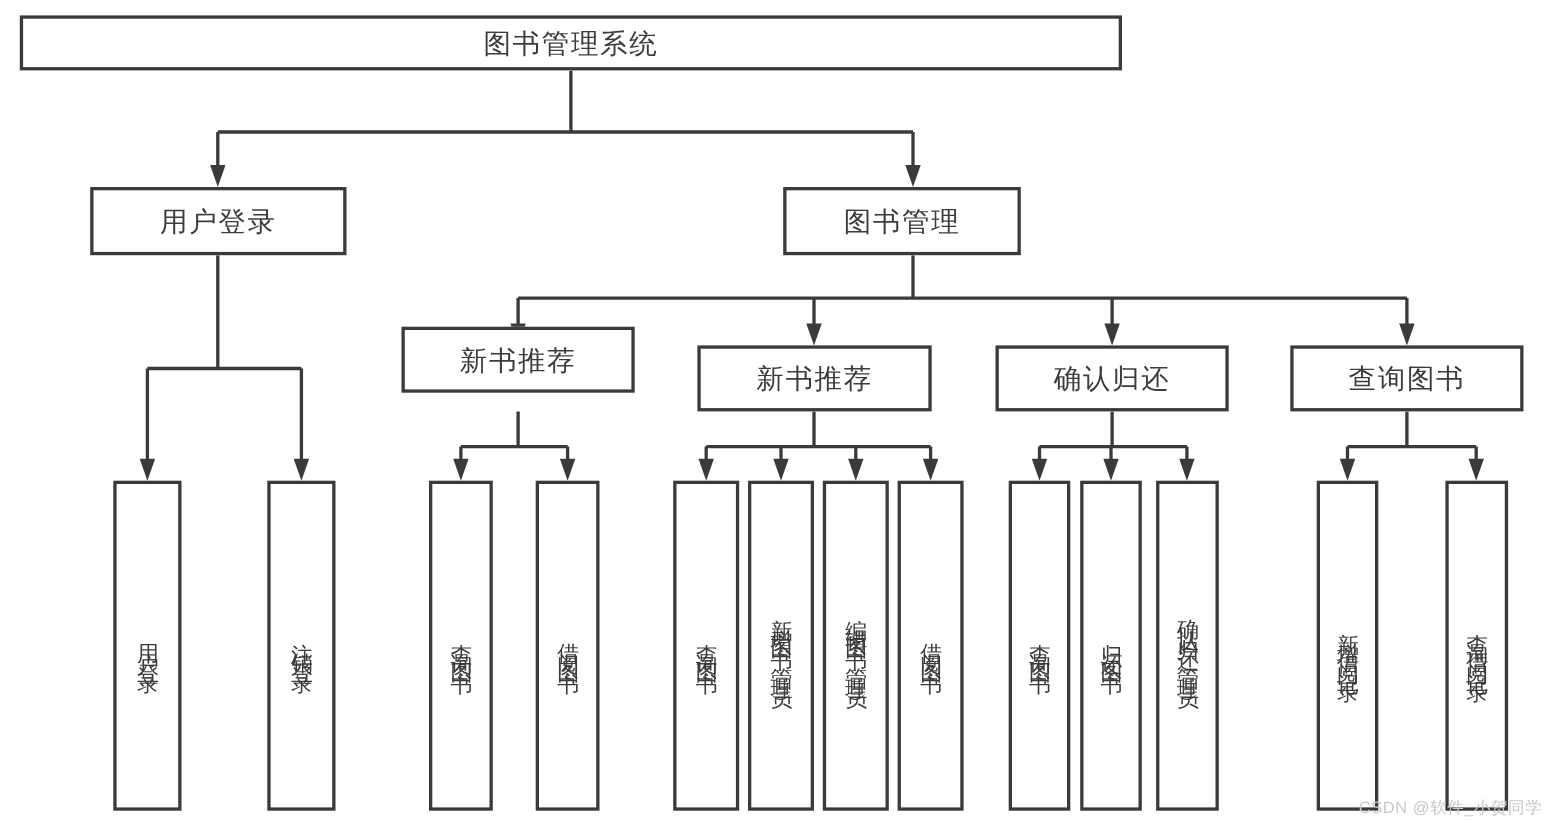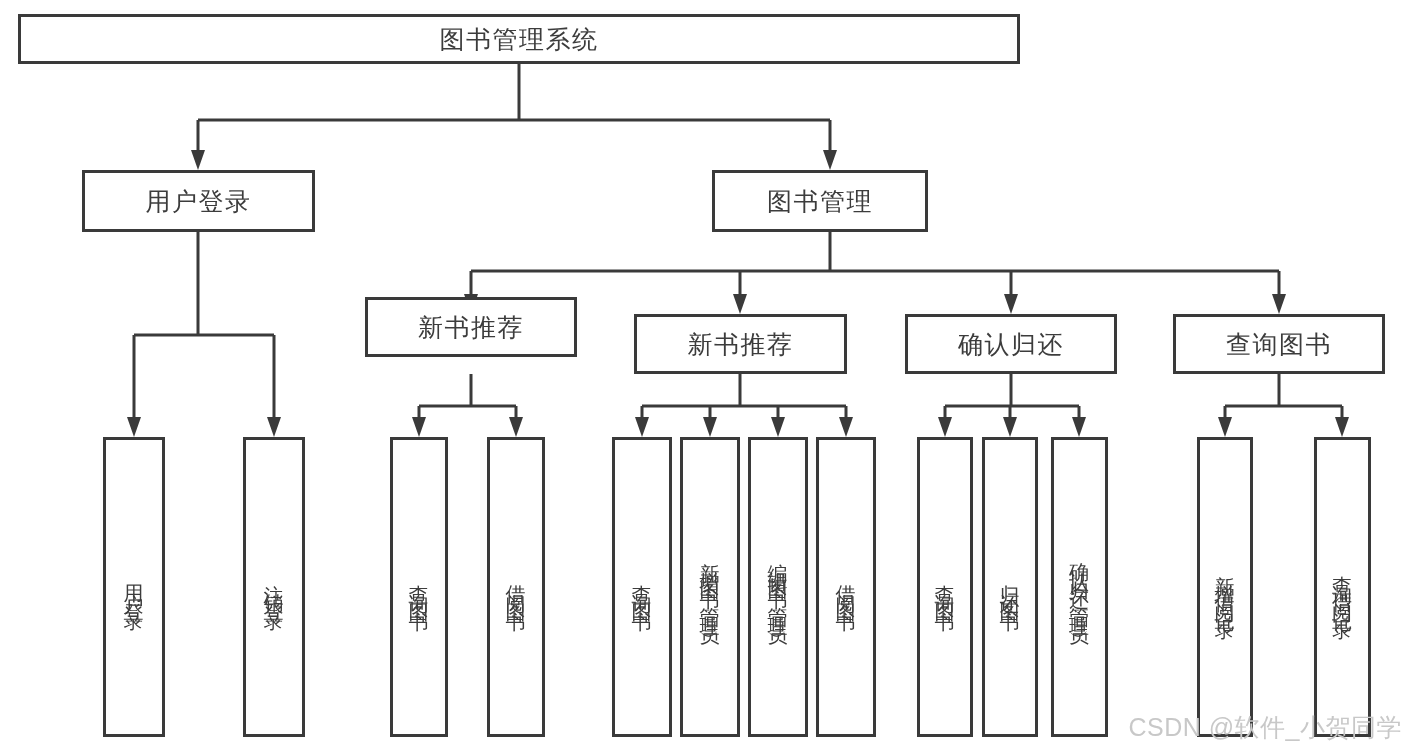--- a/index.html
+++ b/index.html
@@ -41,21 +41,21 @@
     writing-mode: vertical-lr;
     text-orientation: mixed;
     font-size: 20px;
     line-height: 1;
     letter-spacing: 9px;
   }
   .watermark {
     position: absolute;
     right: 3px;
     bottom: 3px;
-    font-size: 25px;
+    font-size: 15px;
     color: #c8c8c8;
     z-index: 3;
     letter-spacing: 0.5px;
     white-space: nowrap;
   }
 </style>
 </head>
 <body>
 
 <div class="stage">

